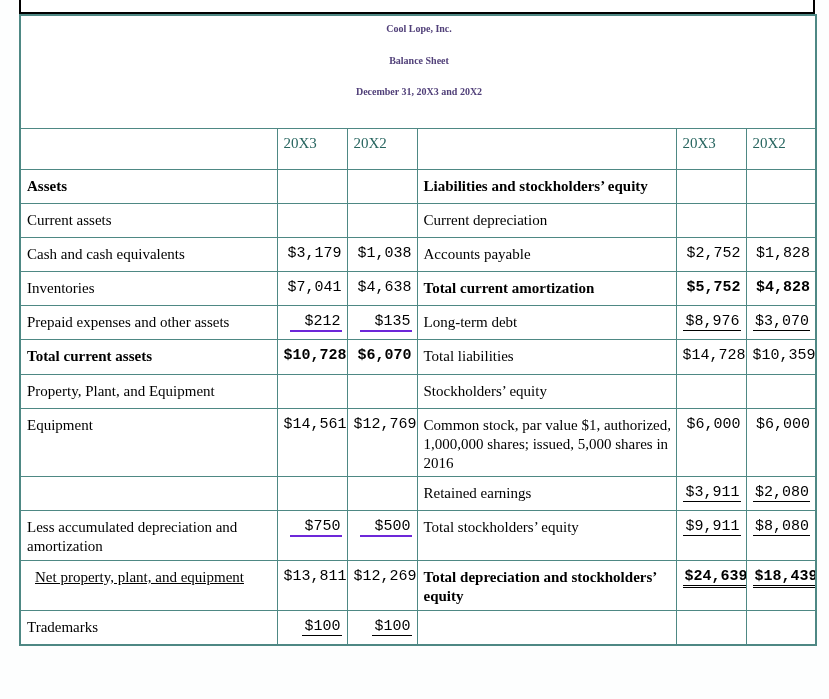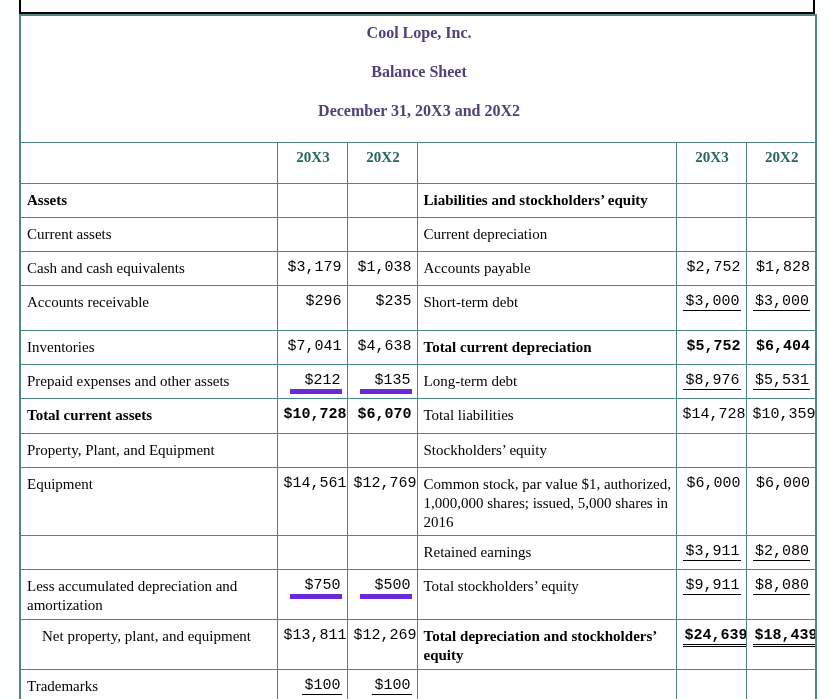--- a/index.html
+++ b/index.html
@@ -20,28 +20,28 @@
     margin-left:19px;width:796px;border-collapse:collapse;table-layout:fixed;
     border:2px solid var(--teal);background:#fff;
   }
   td{
     border:1px solid var(--teal);vertical-align:top;
     font-size:15px;line-height:1.25;padding:7px 4px 2px 6px;overflow:hidden;
   }
   td.val{text-align:right;padding-right:5px;font-family:Liberation Mono, monospace;}
   td.b{font-weight:bold;}
   tr.hrow td{height:31px;}
-  td.hdr{color:var(--tealtext);font-weight:bold;text-align:center;padding-top:5px;}
+  td.hdr{color:var(--tealtext);font-weight:normal;padding-top:5px;}
   td.title-cell{
     height:103px;text-align:center;color:var(--purple);
-    font-weight:bold;font-size:16px;
+    font-weight:bold;font-size:10px;
   }
   .title-line{margin:0 0 19px 0;}
   .u{border-bottom:1px solid #000;padding:0 1px 0 2px;}
-  .uw{border-bottom:5px solid #6d28d9;padding:0 1px 0 14px;text-align:center;}
+  .uw{border-bottom:2px solid #6d28d9;padding:0 1px 0 14px;text-align:center;}
   .uu{border-bottom:3px double #000;padding:0 1px 0 2px;}
 </style>
 </head>
 <body>
 
 <div class="top-band"></div>
 
 <table class="bs">
   <colgroup>
     <col style="width:257px">
@@ -84,43 +84,35 @@
         <td class="val"></td>
       </tr>
       <tr style="height: 34px;">
         <td>Cash and cash equivalents</td>
         <td class="val">$3,179</td>
         <td class="val">$1,038</td>
         <td>Accounts payable</td>
         <td class="val">$2,752</td>
         <td class="val">$1,828</td>
       </tr>
-      <tr style="height: 45px;">
-        <td>Accounts receivable</td>
-        <td class="val">$296</td>
-        <td class="val">$235</td>
-        <td>Short-term debt</td>
-        <td class="val"><span class="u">$3,000</span></td>
-        <td class="val"><span class="u">$3,000</span></td>
-      </tr>
       <tr style="height: 34px; margin-left: 18px;">
         <td>Inventories</td>
         <td class="val">$7,041</td>
         <td class="val">$4,638</td>
-        <td class="b">Total current depreciation</td>
+        <td class="b">Total current amortization</td>
         <td class="val b">$5,752</td>
-        <td class="val b">$6,404</td>
+        <td class="val b">$4,828</td>
       </tr>
       <tr style="height: 34px;">
         <td>Prepaid expenses and other assets</td>
         <td class="val"><span class="uw">$212</span></td>
         <td class="val"><span class="uw">$135</span></td>
         <td>Long-term debt</td>
         <td class="val"><span class="u">$8,976</span></td>
-        <td class="val"><span class="u">$5,531</span></td>
+        <td class="val"><span class="u">$3,070</span></td>
       </tr>
       <tr style="height: 35px;">
         <td class="b">Total current assets</td>
         <td class="val b">$10,728</td>
         <td class="val b">$6,070</td>
         <td>Total liabilities</td>
         <td class="val">$14,728</td>
         <td class="val">$10,359</td>
       </tr>
       <tr style="height: 34px;">
@@ -149,21 +141,21 @@
       </tr>
       <tr style="height: 50px;">
         <td>Less accumulated depreciation and amortization</td>
         <td class="val"><span class="uw">$750</span></td>
         <td class="val"><span class="uw">$500</span></td>
         <td>Total stockholders’ equity</td>
         <td class="val"><span class="u">$9,911</span></td>
         <td class="val"><span class="u">$8,080</span></td>
       </tr>
       <tr style="height: 50px;">
-        <td style="padding-left: 21px;">Net property, plant, and equipment</td>
+        <td style="padding-left: 14px; text-decoration: underline;">Net property, plant, and equipment</td>
         <td class="val">$13,811</td>
         <td class="val">$12,269</td>
         <td class="b">Total depreciation and stockholders’ equity</td>
         <td class="val b"><span class="uu">$24,639</span></td>
         <td class="val b"><span class="uu">$18,439</span></td>
       </tr>
       <tr style="height: 34px;">
         <td>Trademarks</td>
         <td class="val"><span class="u">$100</span></td>
         <td class="val"><span class="u">$100</span></td>

